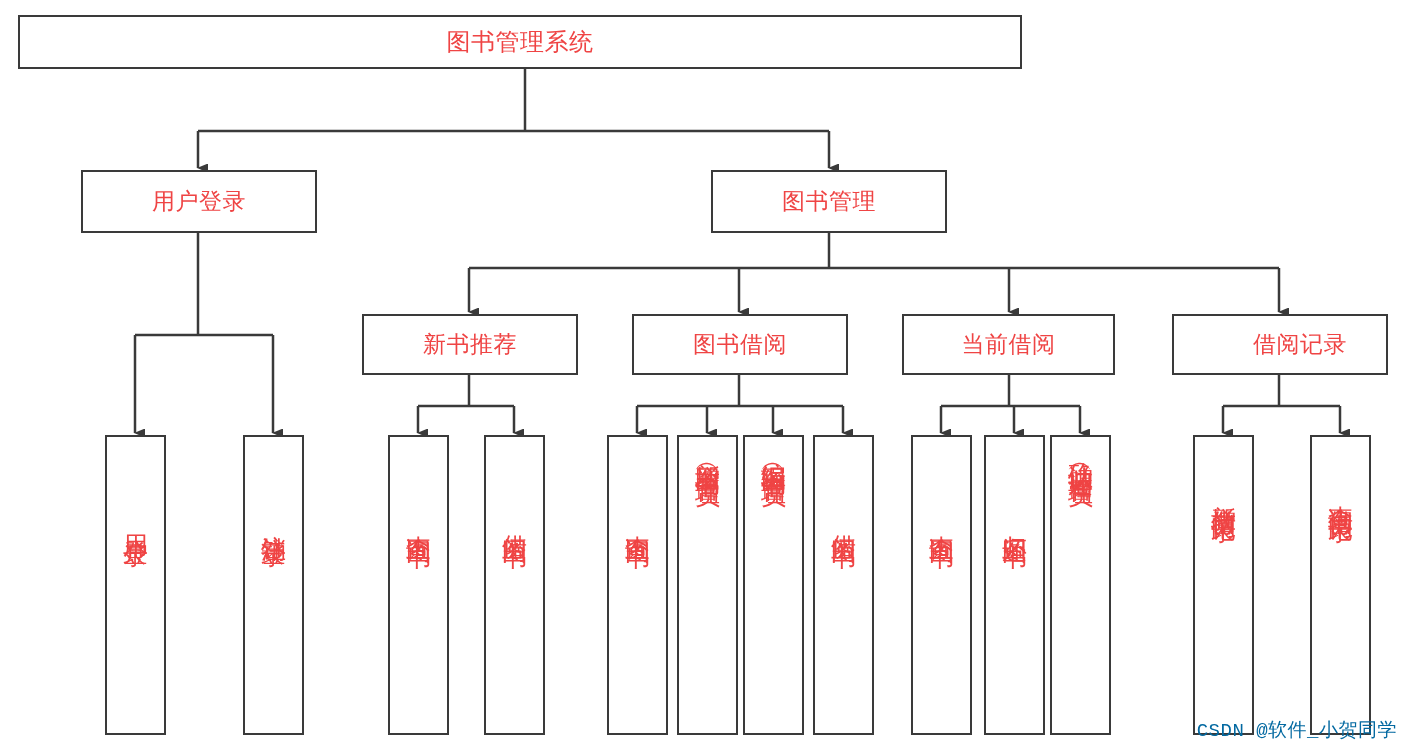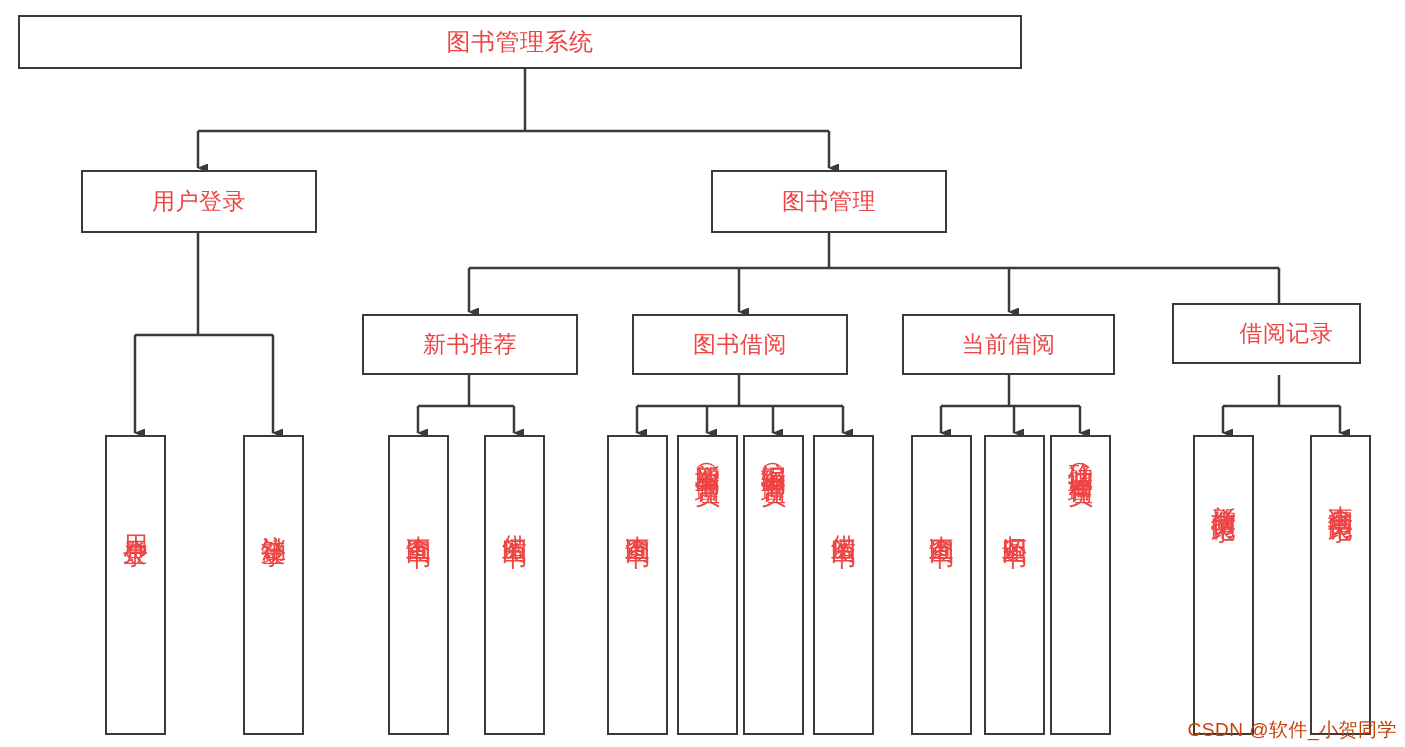--- a/index.html
+++ b/index.html
@@ -62,24 +62,24 @@
     font-size: 25px;
     line-height: 1.08;
     letter-spacing: 3px;
     white-space: nowrap;
   }
   .watermark {
     position: absolute;
     right: 8px;
     bottom: 4px;
     font-size: 19px;
-    color: #c2410c;
+    color: #0369a1;
     letter-spacing: 0.5px;
     white-space: nowrap;
-    font-family: Liberation Sans, sans-serif;
+    font-family: Liberation Mono, monospace;
   }
 </style>
 </head>
 <body>
 
 <div id="diagram-root">
 
   <svg class="edges" viewBox="0 0 1405 747" xmlns="http://www.w3.org/2000/svg">
     <defs>
       <marker id="arrowhead" markerWidth="9" markerHeight="11" refX="4.5" refY="10" orient="auto" markerUnits="userSpaceOnUse">
@@ -149,21 +149,21 @@
       </div>
       <div class="node horizontal" style="left: 362px; top: 314px; width: 216px; height: 61px;">
         <span class="node-label">新书推荐</span>
       </div>
       <div class="node horizontal" style="left: 632px; top: 314px; width: 216px; height: 61px;">
         <span class="node-label">图书借阅</span>
       </div>
       <div class="node horizontal" style="left: 902px; top: 314px; width: 213px; height: 61px;">
         <span class="node-label">当前借阅</span>
       </div>
-      <div class="node horizontal" style="left: 1172px; top: 303px; width: 189px; height: 61px; padding-left: 40px;">
+      <div class="node horizontal" style="left: 1172px; top: 314px; width: 216px; height: 61px; padding-left: 40px;">
         <span class="node-label">借阅记录</span>
       </div>
       <div class="node vertical" style="left: 105px; top: 435px; width: 61px; height: 300px; padding-top: 78px;">
         <span class="node-label">用户登录</span>
       </div>
       <div class="node vertical" style="left: 243px; top: 435px; width: 61px; height: 300px; padding-top: 78px;">
         <span class="node-label">注销登录</span>
       </div>
       <div class="node vertical" style="left: 388px; top: 435px; width: 61px; height: 300px; padding-top: 78px;">
         <span class="node-label">查询图书</span>

